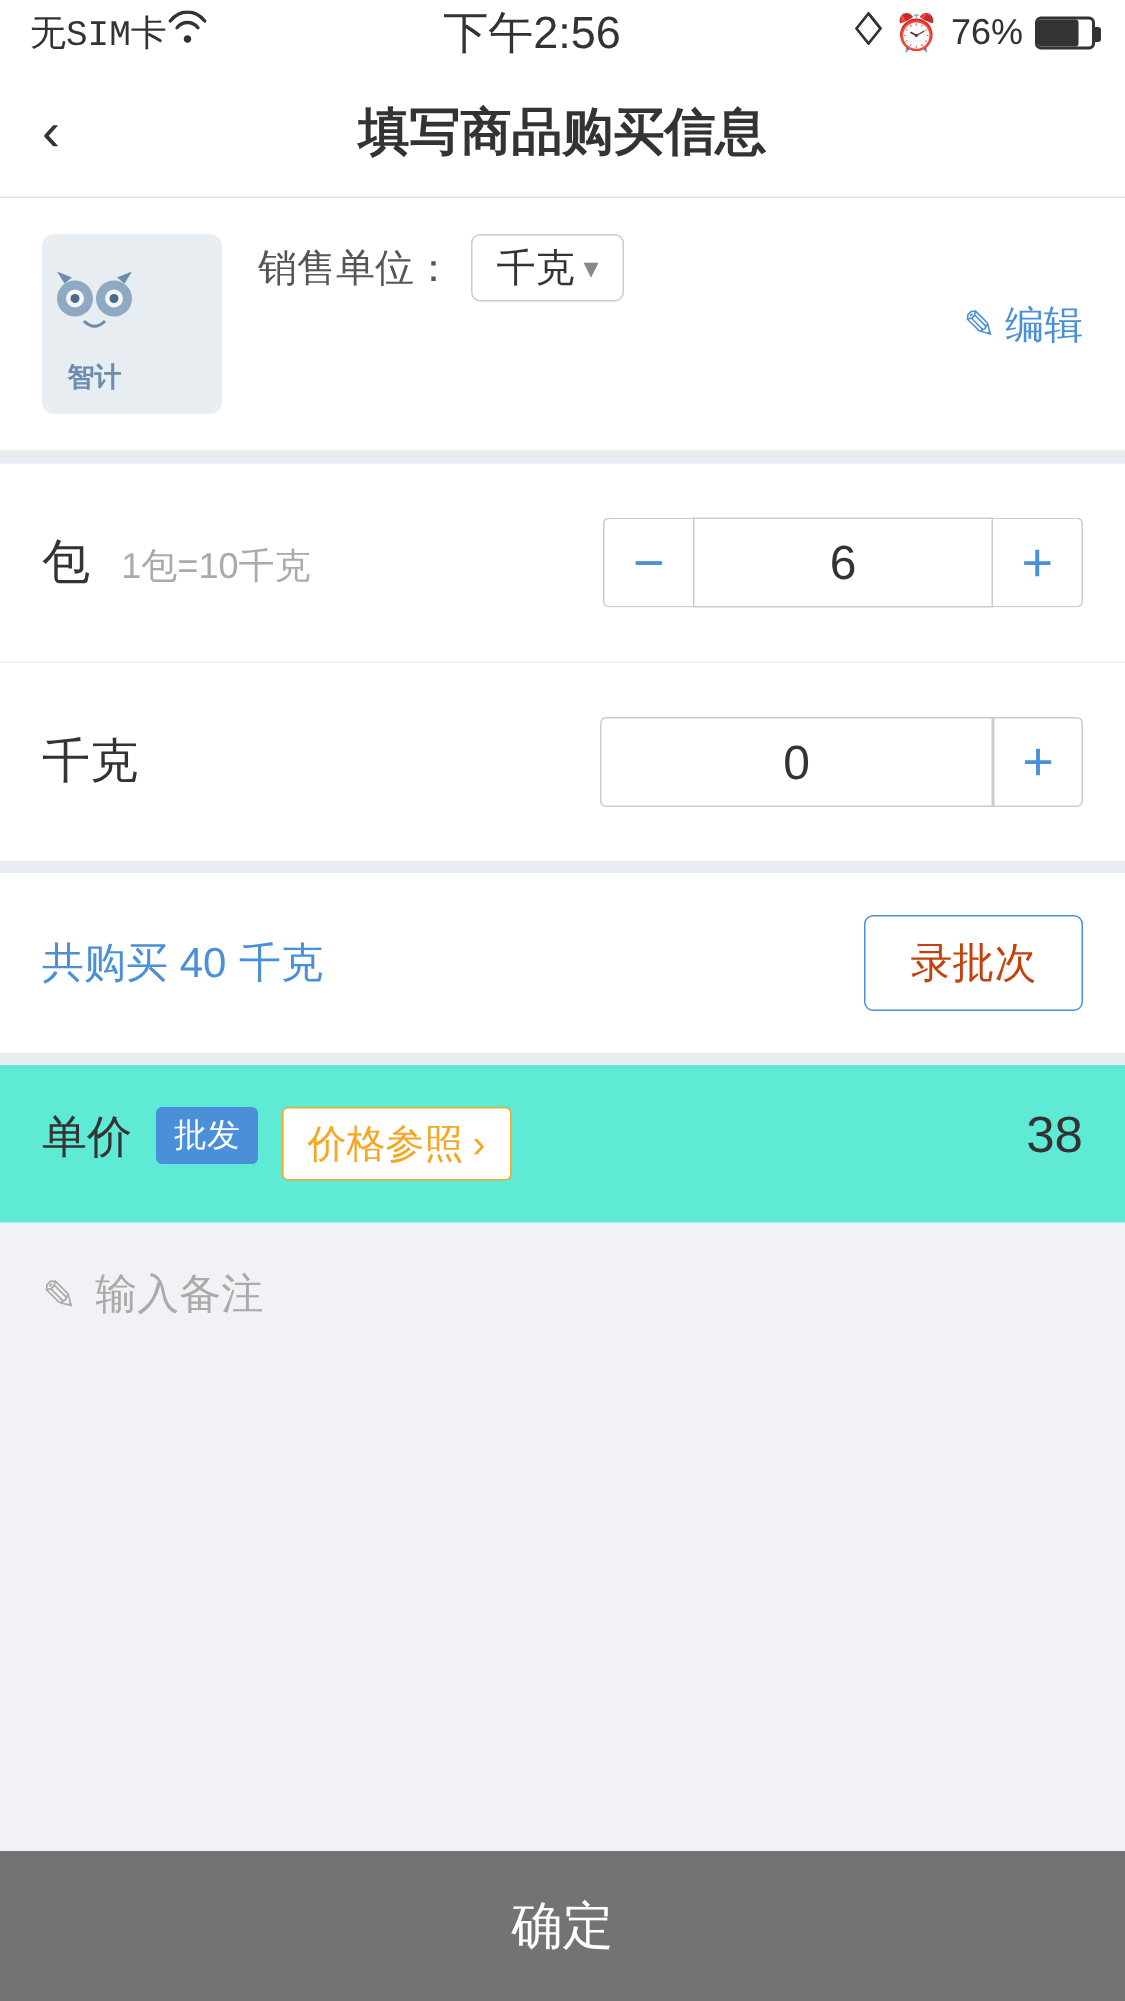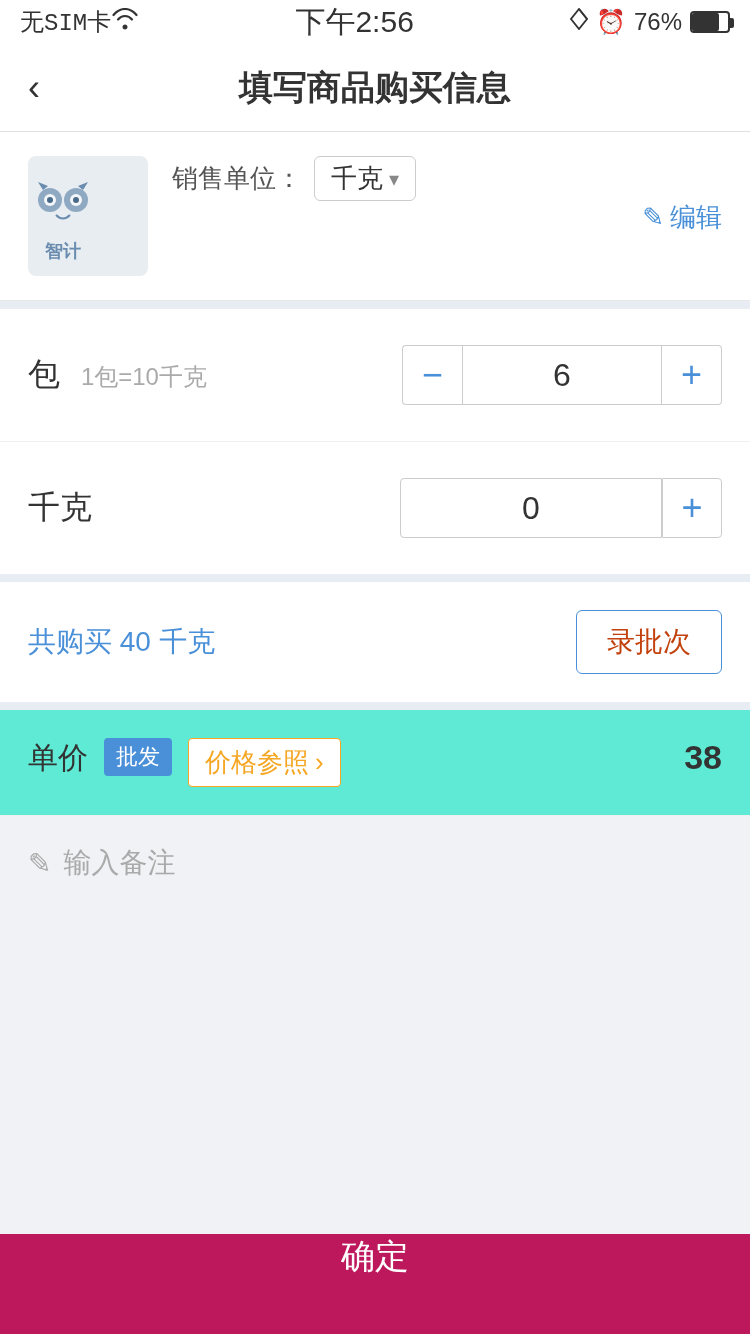--- a/index.html
+++ b/index.html
@@ -259,21 +259,21 @@
       background: #fff;
       cursor: pointer;
       display: flex;
       align-items: center;
       gap: 6px;
     }
     .price-value {
       margin-left: auto;
       font-size: 34px;
       color: #333;
-      font-weight: 700;
+      font-weight: 400;
     }
 
     
     .amount-section {
       background: #f0f2f5;
       padding: 28px 28px 16px;
     }
     .amount-row {
       display: flex;
       align-items: center;
@@ -303,23 +303,23 @@
       flex: 1;
       min-height: 300px;
     }
 
     
     .confirm-bar {
       position: fixed;
       bottom: 0;
       width: 750px;
       height: 100px;
-      background: #be185d;
-      display: flex;
-      align-items: flex-start;
+      background: #737373;
+      display: flex;
+      align-items: center;
       justify-content: center;
       cursor: pointer;
     }
     .confirm-text {
       font-size: 34px;
       color: #fff;
       font-weight: 500;
     }
 
     .page-body {

